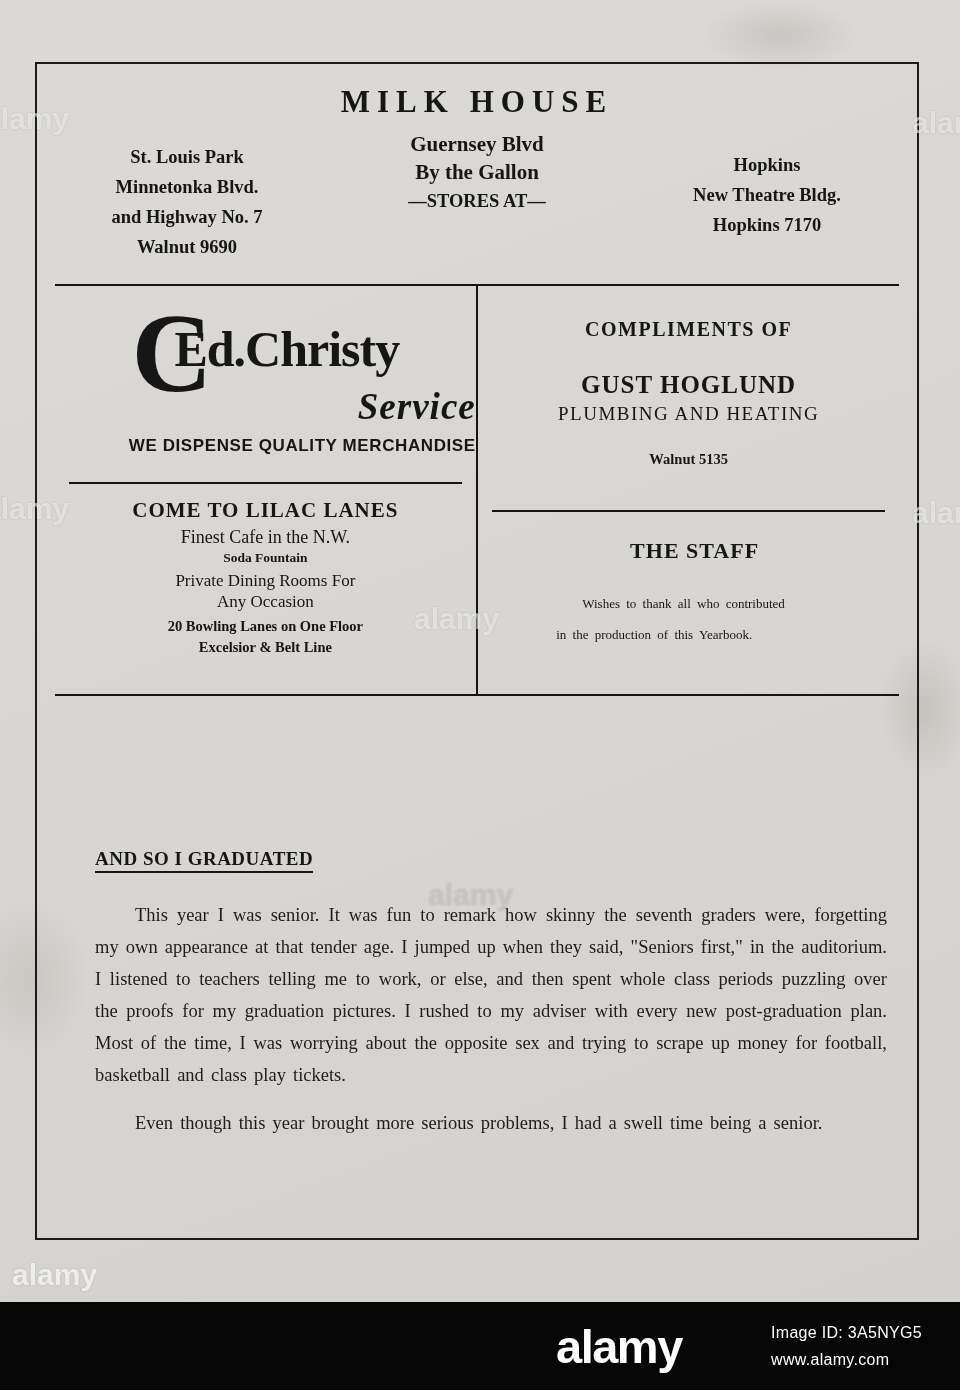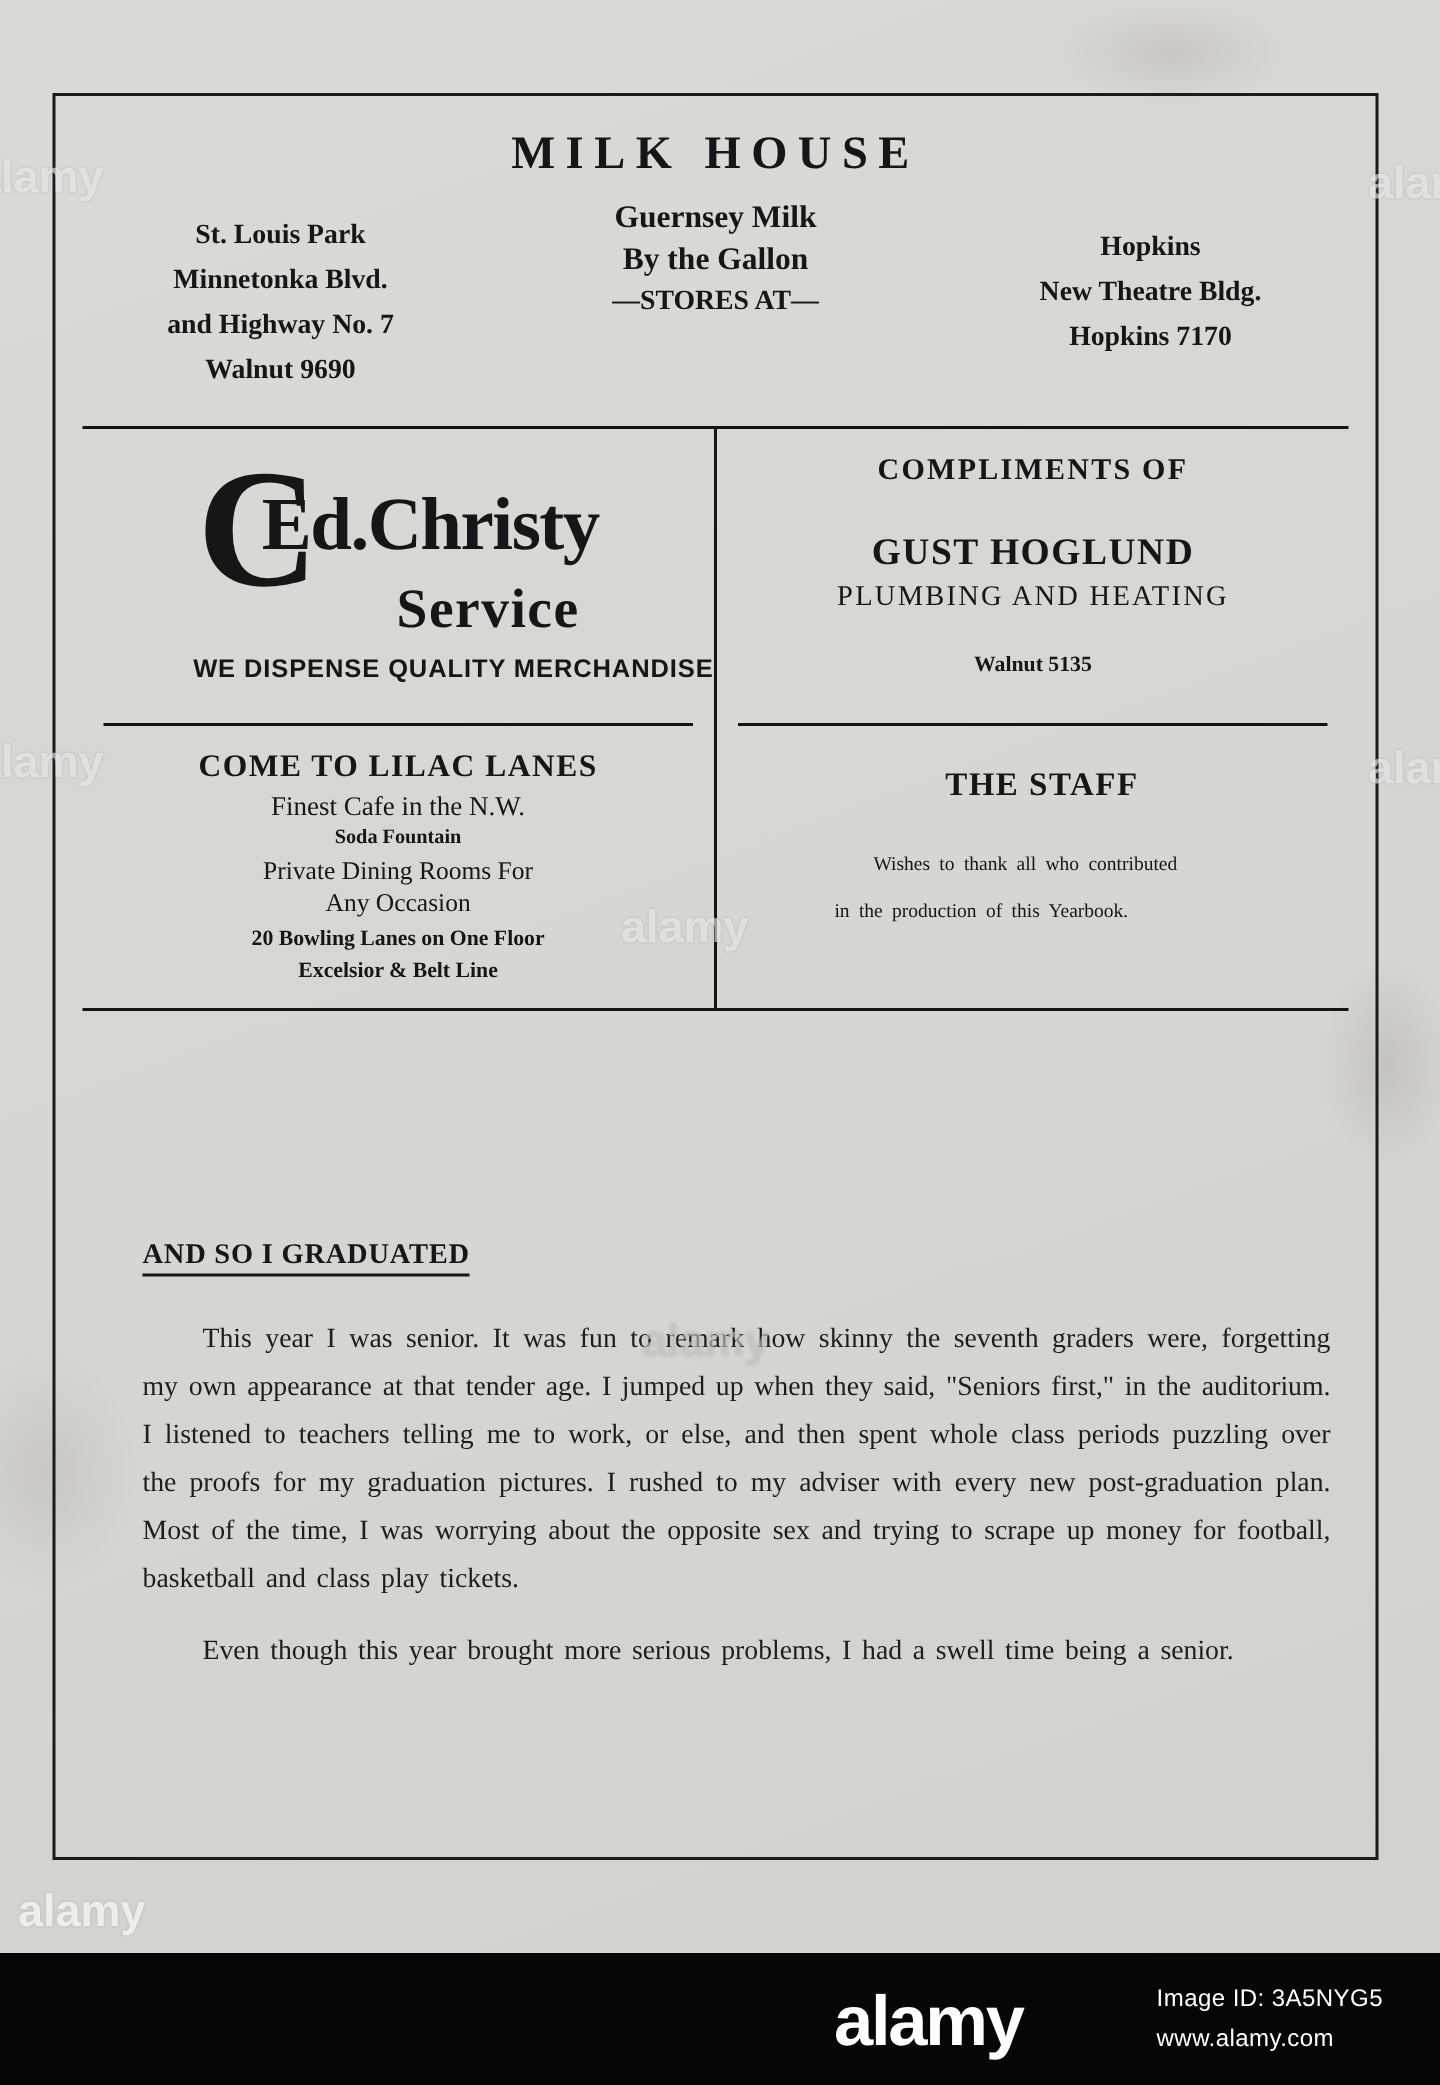--- a/index.html
+++ b/index.html
@@ -63,31 +63,31 @@
   .ed-logo { width: fit-content; margin: 0 auto; display: flex; align-items: flex-start; }
   .ed-c {
     font-size: 112px; line-height: 0.74; font-weight: 700;
     letter-spacing: -4px;
   }
   .ed-name {
     font-size: 50px; font-weight: 700; letter-spacing: -1px;
     margin-left: -34px; margin-top: 8px;
   }
   .ed-script {
-    text-align: center; font-weight: 700;
+    text-align: right; font-style: italic; font-weight: 700;
     font-size: 37px; margin-top: -10px; padding-left: 120px;
     letter-spacing: 1px;
   }
   .ed-tag {
     text-align: right; margin-top: 8px;
     font-family: "Liberation Sans", sans-serif;
     font-weight: 700; font-size: 17px; letter-spacing: 0.6px;
   }
 
-  .gust { height: 196px; text-align: center; padding-top: 16px; }
+  .gust { height: 224px; text-align: center; padding-top: 32px; }
   .gust-comp { font-size: 20px; font-weight: 700; letter-spacing: 1.5px; }
   .gust-name { font-size: 25px; font-weight: 700; letter-spacing: 1px; margin-top: 30px; }
   .gust-sub  { font-size: 19px; letter-spacing: 1.5px; margin-top: 4px; }
   .gust-tel  { font-size: 14.5px; font-weight: 700; margin-top: 26px; }
 
   .lilac { height: 188px; text-align: center; padding-top: 14px; }
   .lilac-title { font-size: 21px; font-weight: 700; letter-spacing: 1px; }
   .lilac-l1 { font-size: 18px; font-weight: 400; margin-top: 4px; }
   .lilac-l2 { font-size: 13.5px; font-weight: 700; margin-top: 2px; }
   .lilac-l3 { font-size: 17px; margin-top: 4px; line-height: 21px; }
@@ -156,21 +156,21 @@
     <div class="milk">
       <div class="milk-title">MILK HOUSE</div>
       <div class="milk-cols">
         <div class="milk-col left">
           <div class="milk-line">St. Louis Park</div>
           <div class="milk-line">Minnetonka Blvd.</div>
           <div class="milk-line">and Highway No. 7</div>
           <div class="milk-line">Walnut 9690</div>
         </div>
         <div class="milk-col mid">
-          <div class="milk-big">Guernsey Milk</div>
+          <div class="milk-big">Guernsey Blvd</div>
           <div class="milk-big">By the Gallon</div>
           <div class="milk-line">—STORES AT—</div>
         </div>
         <div class="milk-col right">
           <div class="milk-line">Hopkins</div>
           <div class="milk-line">New Theatre Bldg.</div>
           <div class="milk-line">Hopkins 7170</div>
         </div>
       </div>
     </div>

